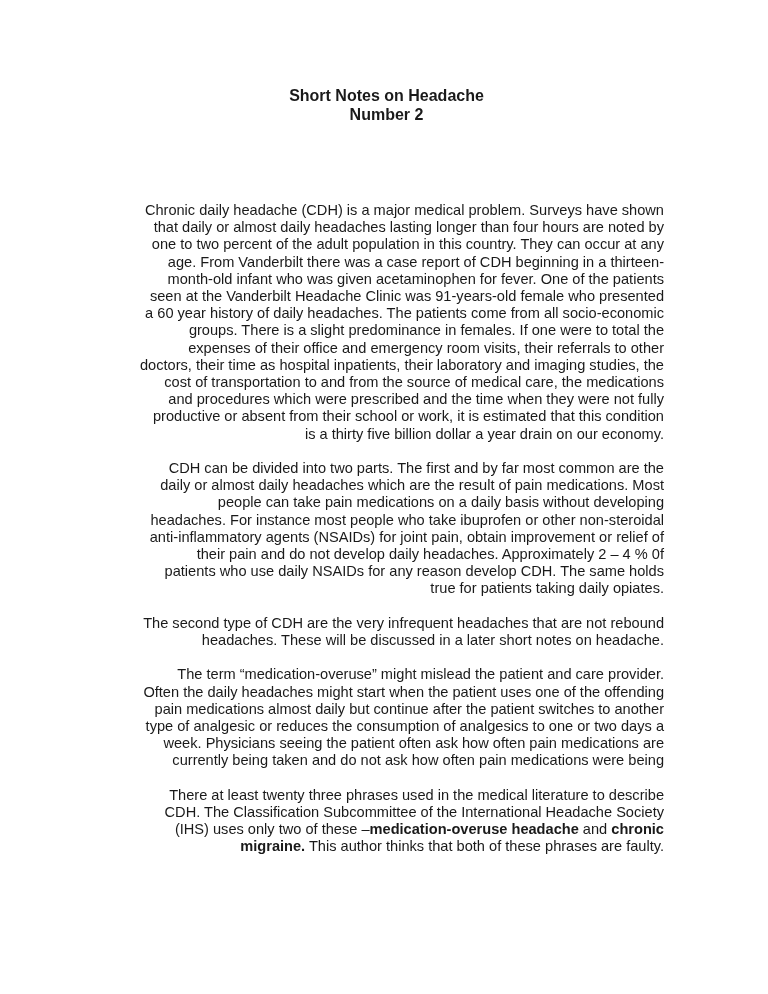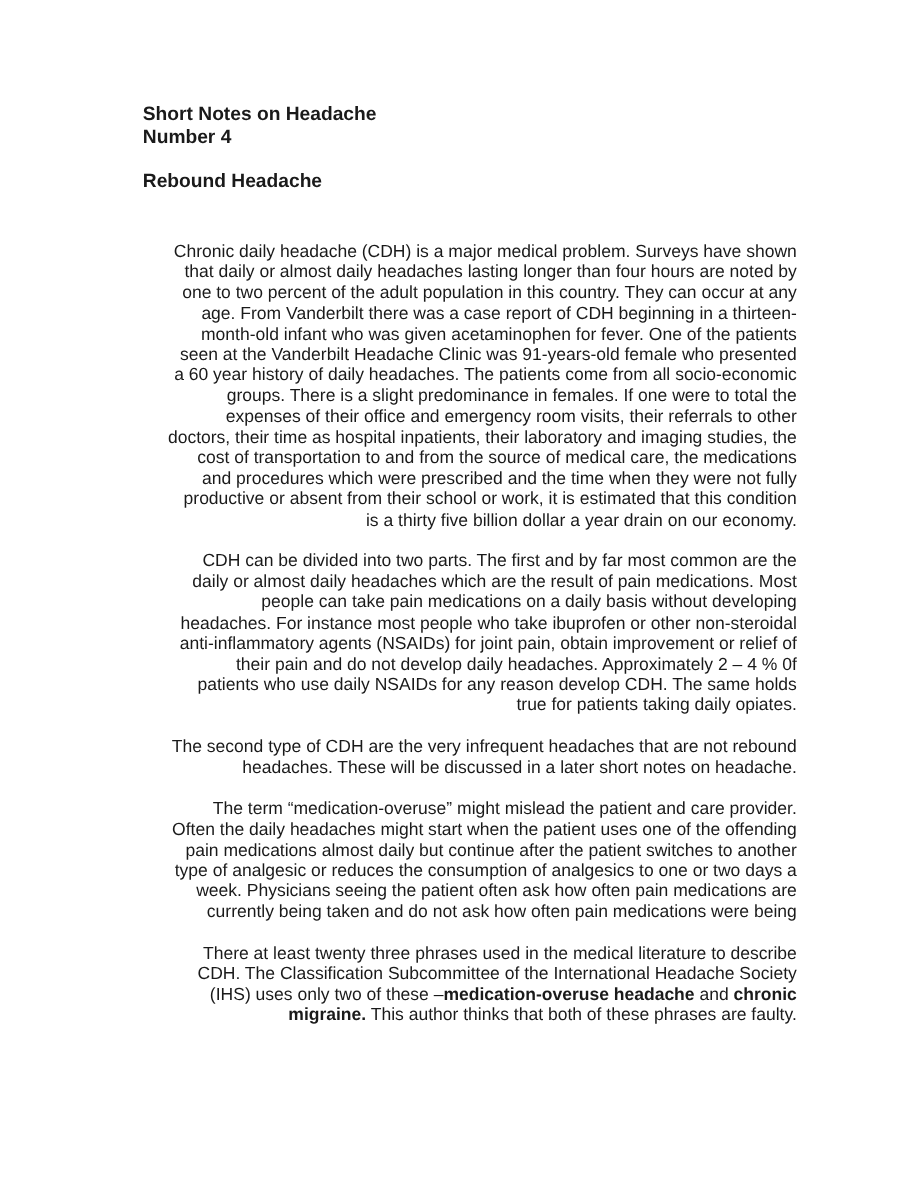--- a/index.html
+++ b/index.html
@@ -12,20 +12,21 @@
       font-family: "Liberation Sans", sans-serif;
       color: #1a1a1a;
       font-size: 14.6px;
       line-height: 17.2px;
     }
     .title-block {
       position: absolute;
       top: 87px;
       left: 0;
       width: 535px;
+      text-align: center;
       font-weight: bold;
       font-size: 16px;
       line-height: 18.5px;
     }
     .title-block .line { display: block; }
     .title-block .gap { display: block; height: 18.5px; }
     .body-text {
       position: absolute;
       top: 202px;
       left: 0;
@@ -34,23 +35,22 @@
     }
     .para { margin: 0 0 17.2px 0; white-space: pre-line; }
     b { font-weight: bold; }
   </style>
 </head>
 <body>
 
 <div class="page">
   <div class="title-block">
     <span class="line">Short Notes on Headache</span>
-    <span class="line">Number 4</span>
+    <span class="line">Number 2</span>
     <span class="gap"></span>
-    <span class="line">Rebound Headache</span>
   </div>
 
   <div class="body-text">
     <p class="para">Chronic daily headache (CDH) is a major medical problem.  Surveys have shown
 that daily or almost daily headaches lasting longer than four hours are noted by
 one to two percent of the adult population in this country.  They can occur at any
 age.  From Vanderbilt there was a case report of CDH beginning in a thirteen-
 month-old infant who was given acetaminophen for fever.  One of the patients
 seen at the Vanderbilt Headache Clinic was 91-years-old female who presented
 a 60 year history of daily headaches.  The patients come from all socio-economic

